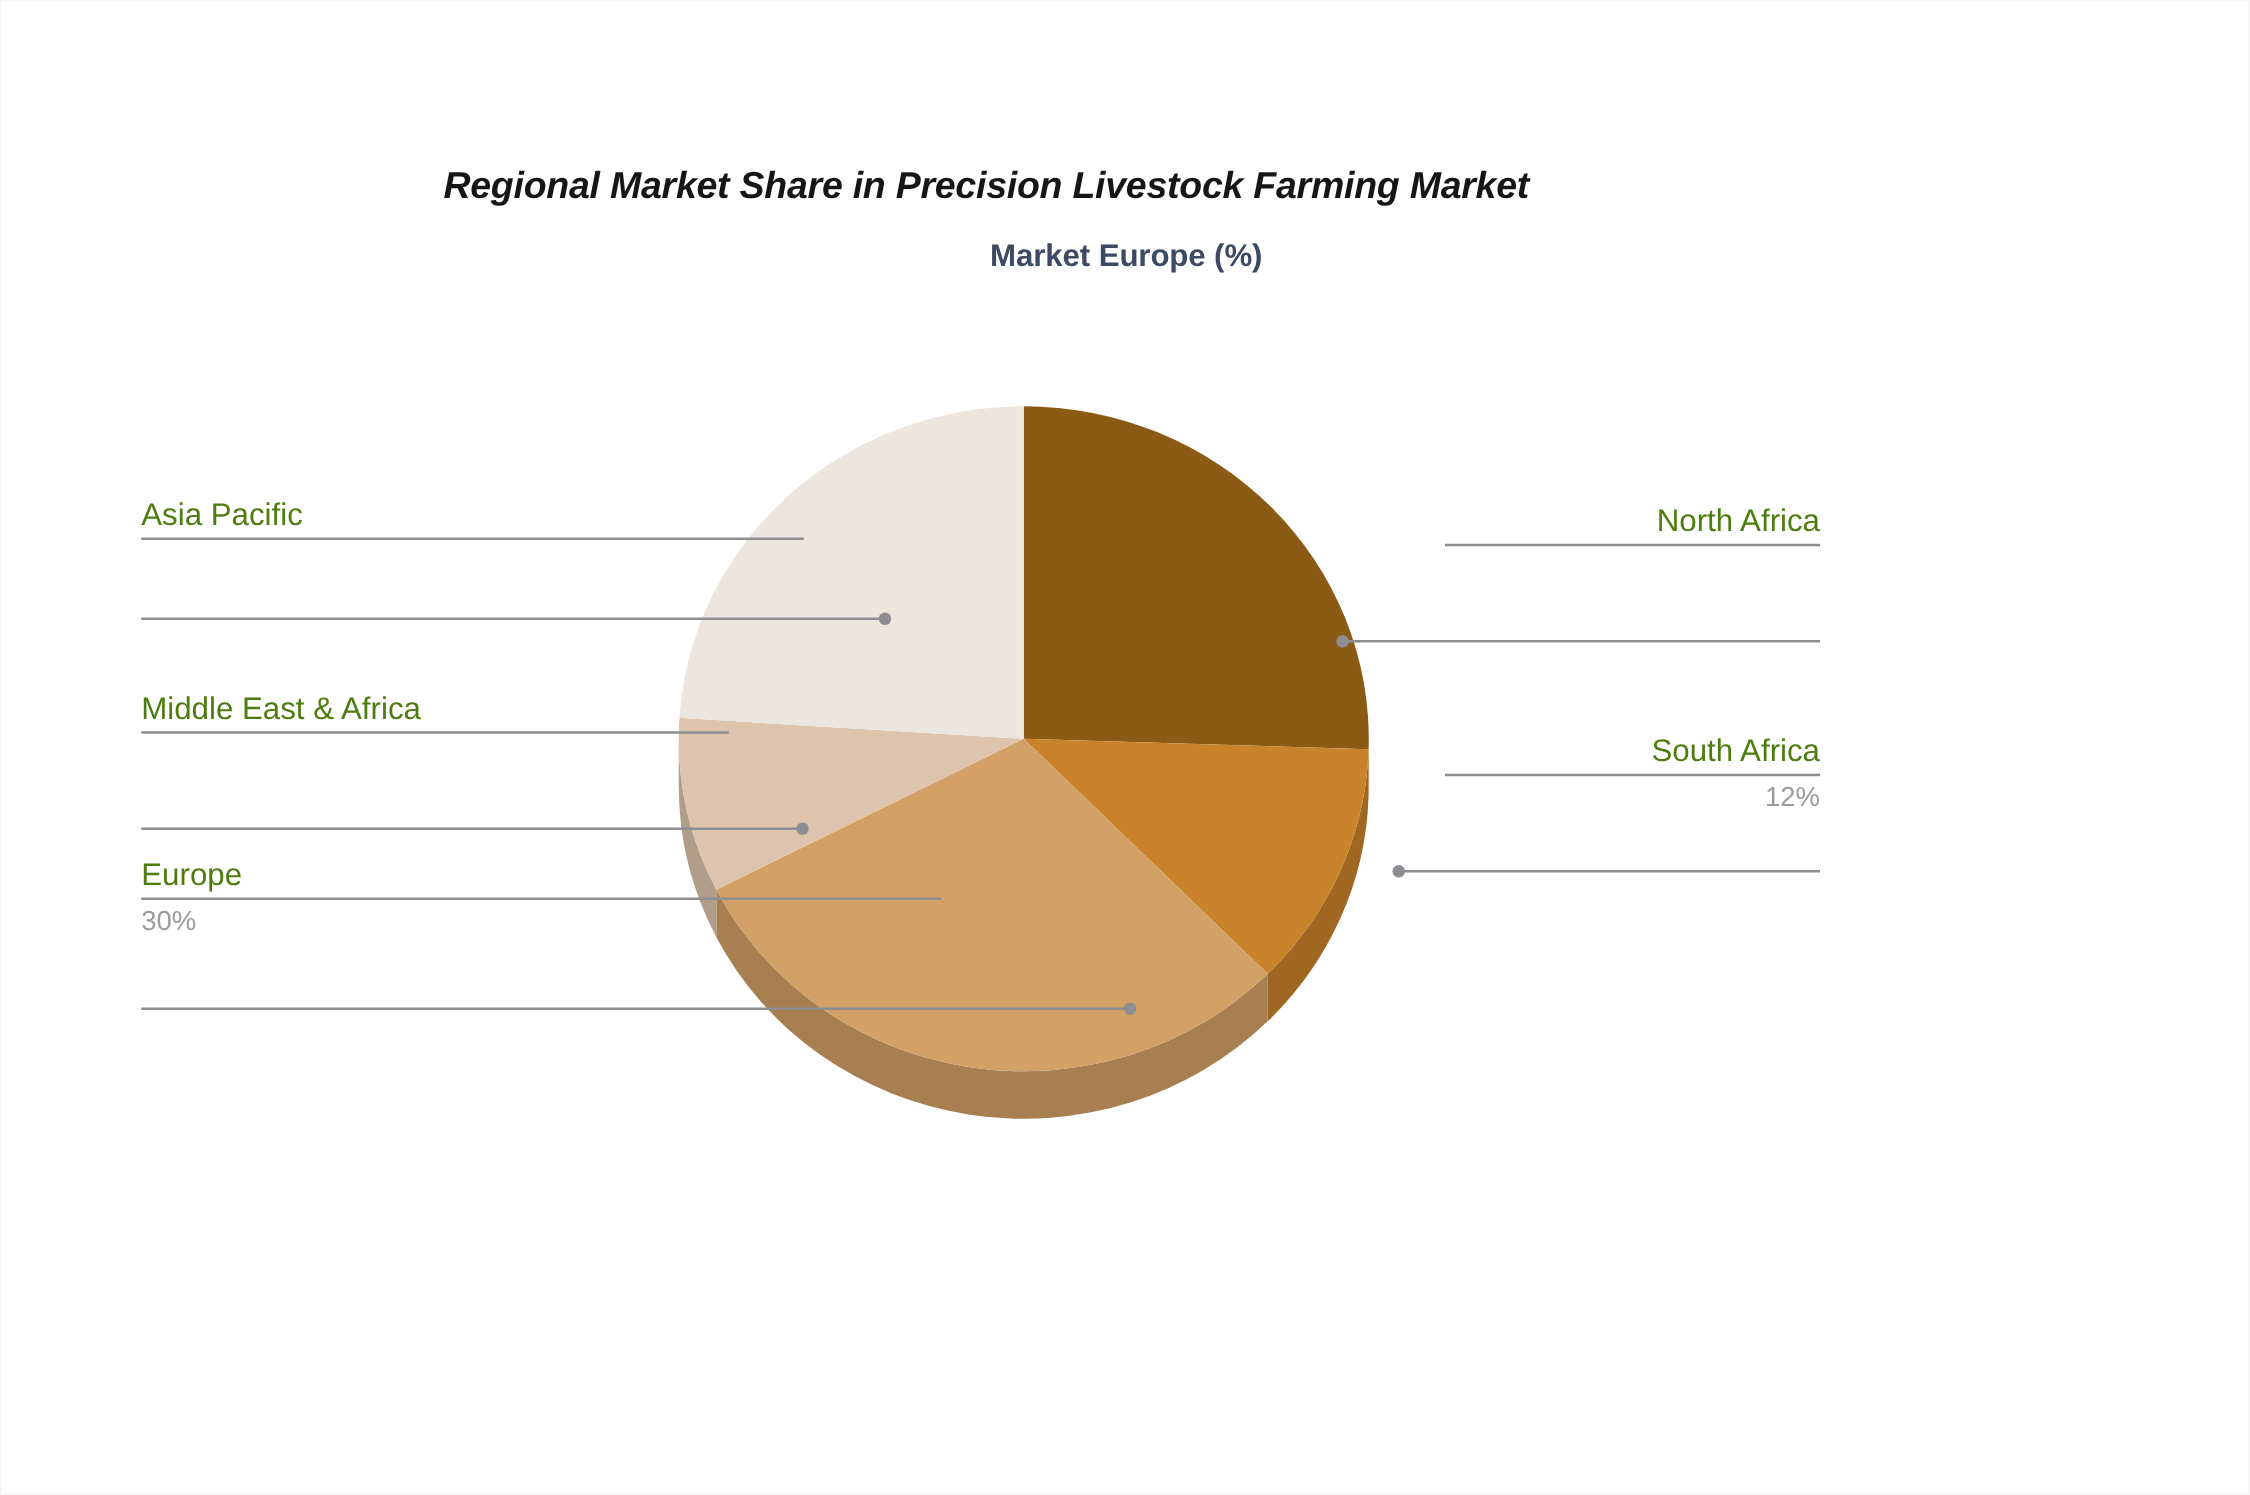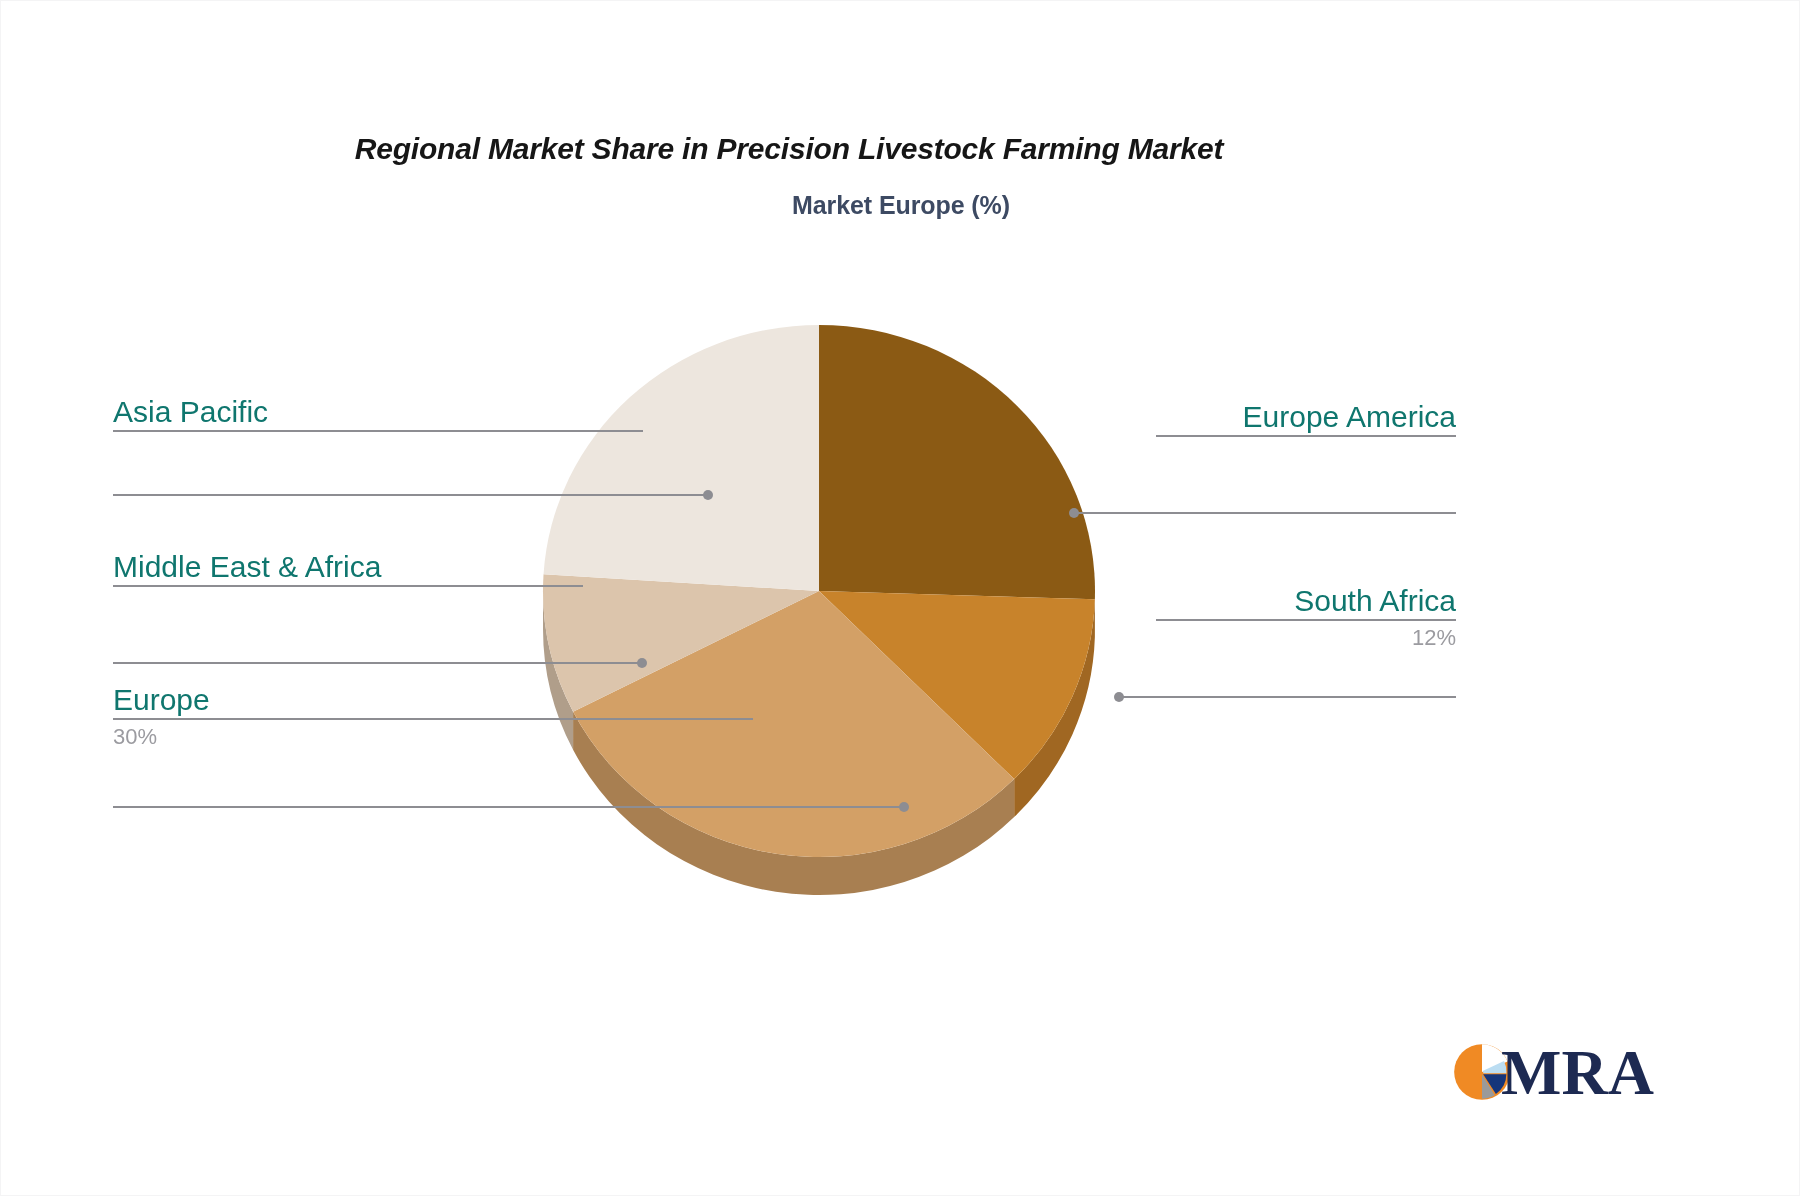--- a/index.html
+++ b/index.html
@@ -53,22 +53,22 @@
     width: 1800px;
     height: 1196px;
   }
 
   
   .callout {
     position: absolute;
     font-family: "Liberation Sans", sans-serif;
   }
   .callout .name {
-    font-size: 30px;
-    color: #0f766e;
+    font-size: 25px;
+    color: #4d7c0f;
     white-space: nowrap;
     line-height: 28px;
   }
   .callout .rule {
     height: 0;
     border-top: 2px solid #8d8d92;
     margin: 4px 0 2px 0;
   }
   .callout .value {
     font-size: 22px;
@@ -156,21 +156,21 @@
         <line x1="903" y1="806" x2="112" y2="806" stroke="#8D8D92" stroke-width="2"></line>
         <circle cx="903" cy="806" r="5" fill="#8D8D92"></circle>
         <line x1="641" y1="662" x2="112" y2="662" stroke="#8D8D92" stroke-width="2"></line>
         <circle cx="641" cy="662" r="5" fill="#8D8D92"></circle>
         <line x1="707" y1="494" x2="112" y2="494" stroke="#8D8D92" stroke-width="2"></line>
         <circle cx="707" cy="494" r="5" fill="#8D8D92"></circle>
       </g>
   </svg>
 
   <div class="callout right" style="left:1155px; top:402px; width:300px;">
-    <div class="name">Europe America</div>
+    <div class="name">North Africa</div>
     <div class="rule"></div>
   </div>
 
   <div class="callout right" style="left:1155px; top:586px; width:300px;">
     <div class="name">South Africa</div>
     <div class="rule"></div>
     <div class="value">12%</div>
   </div>
 
   <div class="callout left" style="left:112px; top:397px; width:530px;">
@@ -182,24 +182,14 @@
     <div class="name">Middle East &amp; Africa</div>
     <div class="rule"></div>
   </div>
 
   <div class="callout left" style="left:112px; top:685px; width:640px;">
     <div class="name">Europe</div>
     <div class="rule"></div>
     <div class="value">30%</div>
   </div>
 
-  <div id="logo">
-    <svg class="mark" viewBox="0 0 100 100">
-      <circle cx="50" cy="50" r="48" fill="#F08A24"></circle>
-      <path d="M50 50 L50 2 A48 48 0 0 1 94 32 Z" fill="#FFFFFF"></path>
-      <path d="M52 48 L88 31 A42 42 0 0 1 92 52 L52 52 Z" fill="#BBDDF2"></path>
-      <path d="M52 54 L92 54 A42 42 0 0 1 74 88 Z" fill="#15357A"></path>
-      <path d="M50 54 L72 90 A44 44 0 0 1 50 96 Z" fill="#9A9A9A"></path>
-    </svg>
-    <div class="wordmark">MRA</div>
-  </div>
 
 </div>
 
 </body></html>

